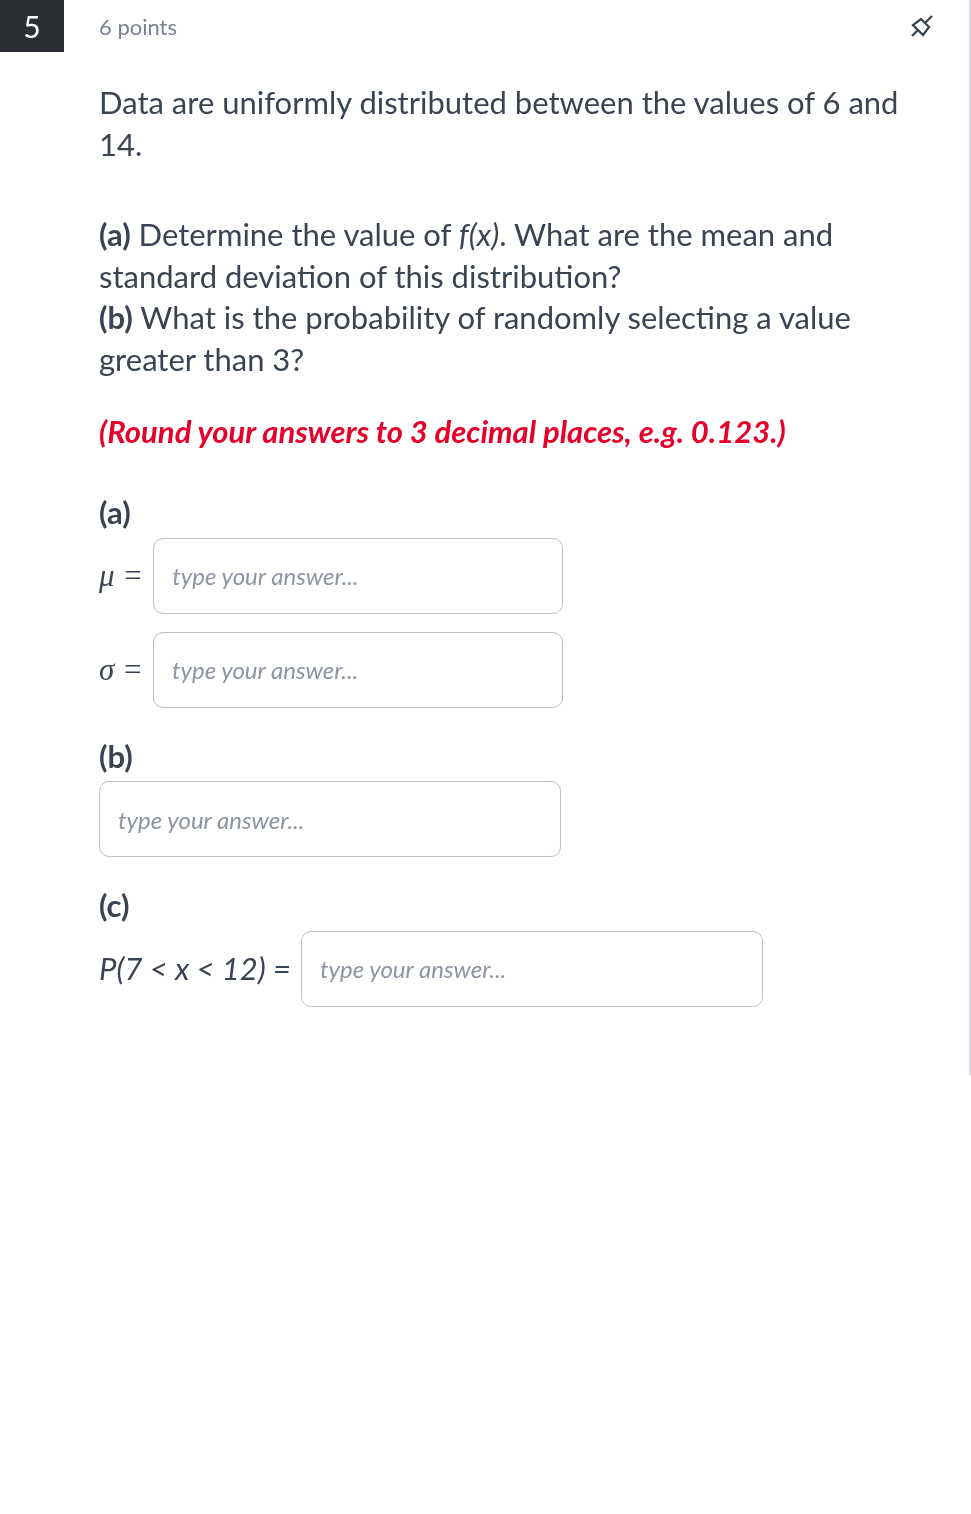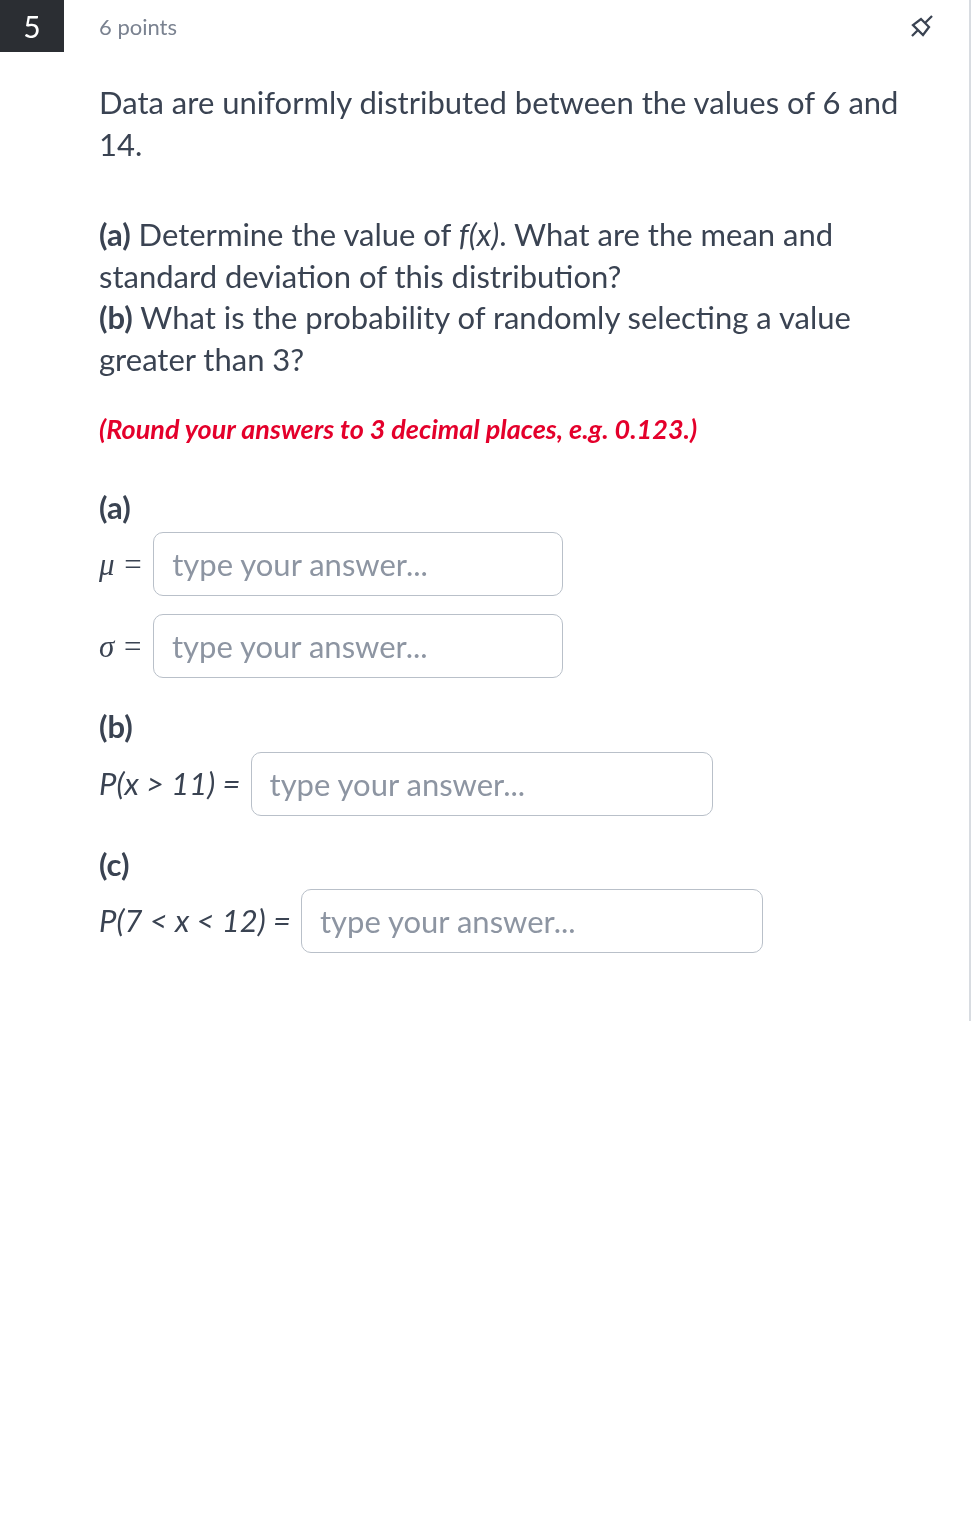--- a/index.html
+++ b/index.html
@@ -66,21 +66,21 @@
       margin-bottom: 30px;
       margin-top: 48px;
     }
     .parts .lbl {
       font-weight: 700;
     }
     .italic {
       font-style: italic;
     }
     .note {
-      font-size: 27px;
+      font-size: 31px;
       font-style: italic;
       font-weight: 700;
       color: #e4002b;
       line-height: 1.35;
       margin-bottom: 35px;
     }
     .answers {
       font-size: 31px;
       line-height: 1.6;
     }
@@ -94,29 +94,30 @@
       margin-bottom: 18px;
     }
     .eq {
       font-style: italic;
       margin-right: 10px;
     }
     .eq .greek {
       font-family: Georgia, 'Times New Roman', serif;
     }
     .ans-input {
-      height: 64px;
+      height: 76px;
       border: 1.5px solid #b9c0c9;
       border-radius: 10px;
       padding: 0 18px;
-      font-size: 31px;
+      font-size: 24px;
       color: #7a8290;
       font-family: inherit;
       outline: none;
       background: #ffffff;
+      font-style: italic;
     }
     .ans-input::placeholder {
       color: #8d95a2;
     }
     .w1 { width: 410px; }
     .w2 { width: 462px; }
     .w3 { width: 462px; }
     .section-gap { margin-top: 24px; }
     .fx-val {
       font-family: inherit;
@@ -162,21 +163,20 @@
     </div>
 
     <div class="row">
       <span class="eq"><span class="greek">σ = </span></span>
       <input class="ans-input w1" type="text" placeholder="type your answer..." style="">
     </div>
 
     <div class="section-gap lbl">(b)</div>
 
     <div class="row">
-      <span class="eq">P(x &gt; 11) = </span>
       <input class="ans-input w2" type="text" placeholder="type your answer..." style="">
     </div>
 
     <div class="section-gap lbl">(c)</div>
 
     <div class="row">
       <span class="eq">P(7 &lt; x &lt; 12) = </span>
       <input class="ans-input w3" type="text" placeholder="type your answer..." style="">
     </div>
 

